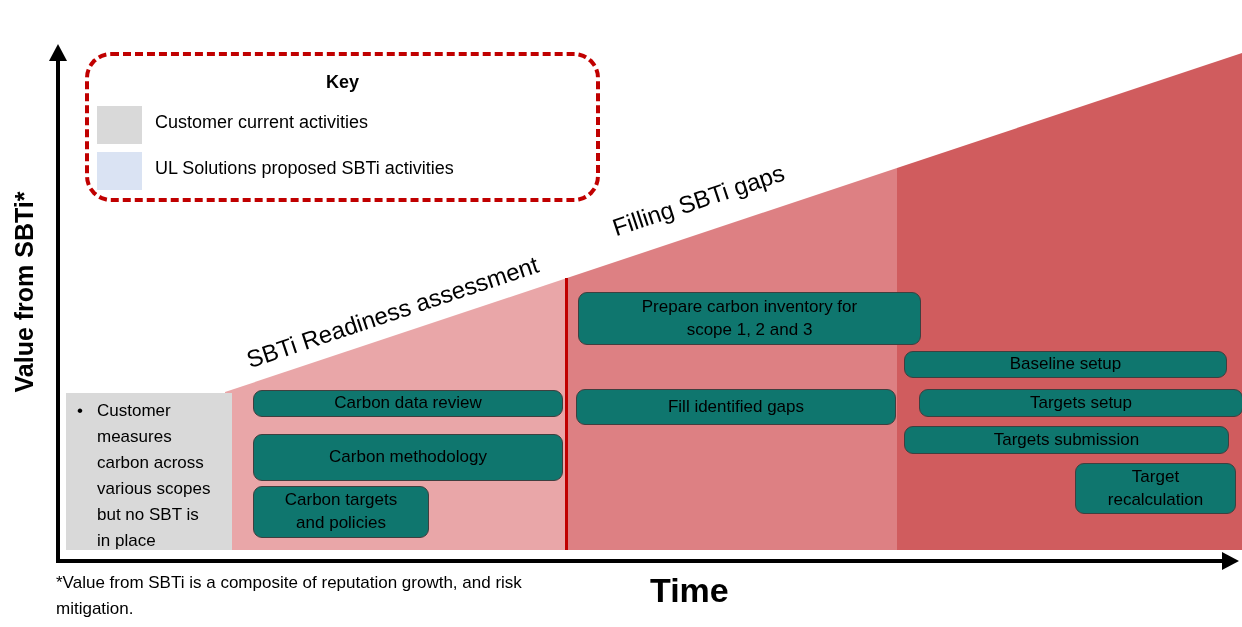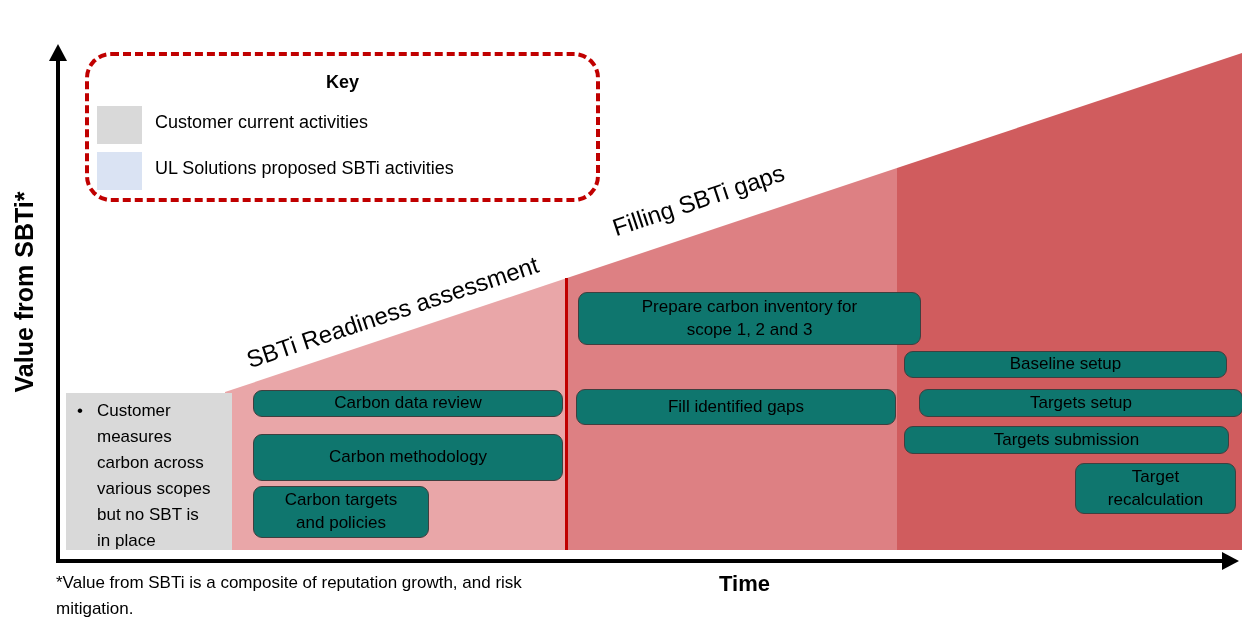--- a/index.html
+++ b/index.html
@@ -43,21 +43,21 @@
     border-top:9px solid transparent; border-bottom:9px solid transparent;
     border-left:17px solid #000;
   }
   .y-axis-label {
     position:absolute; left:24px; top:292px;
     transform:translate(-50%,-50%) rotate(-90deg);
     font-size:25px; font-weight:bold; white-space:nowrap;
   }
   .x-axis-label {
     position:absolute; left:650px; top:571px; width:120px;
-    text-align:right; font-size:22px; font-weight:bold;
+    text-align:left; font-size:34px; font-weight:bold;
   }
   
   .key-box {
     position:absolute; left:85px; top:52px; width:515px; height:150px;
     border:4px dashed #C00000; border-radius:26px;
   }
   .key-title {
     position:absolute; left:0; top:16px; width:100%;
     text-align:center; font-size:18px; font-weight:bold;
   }

